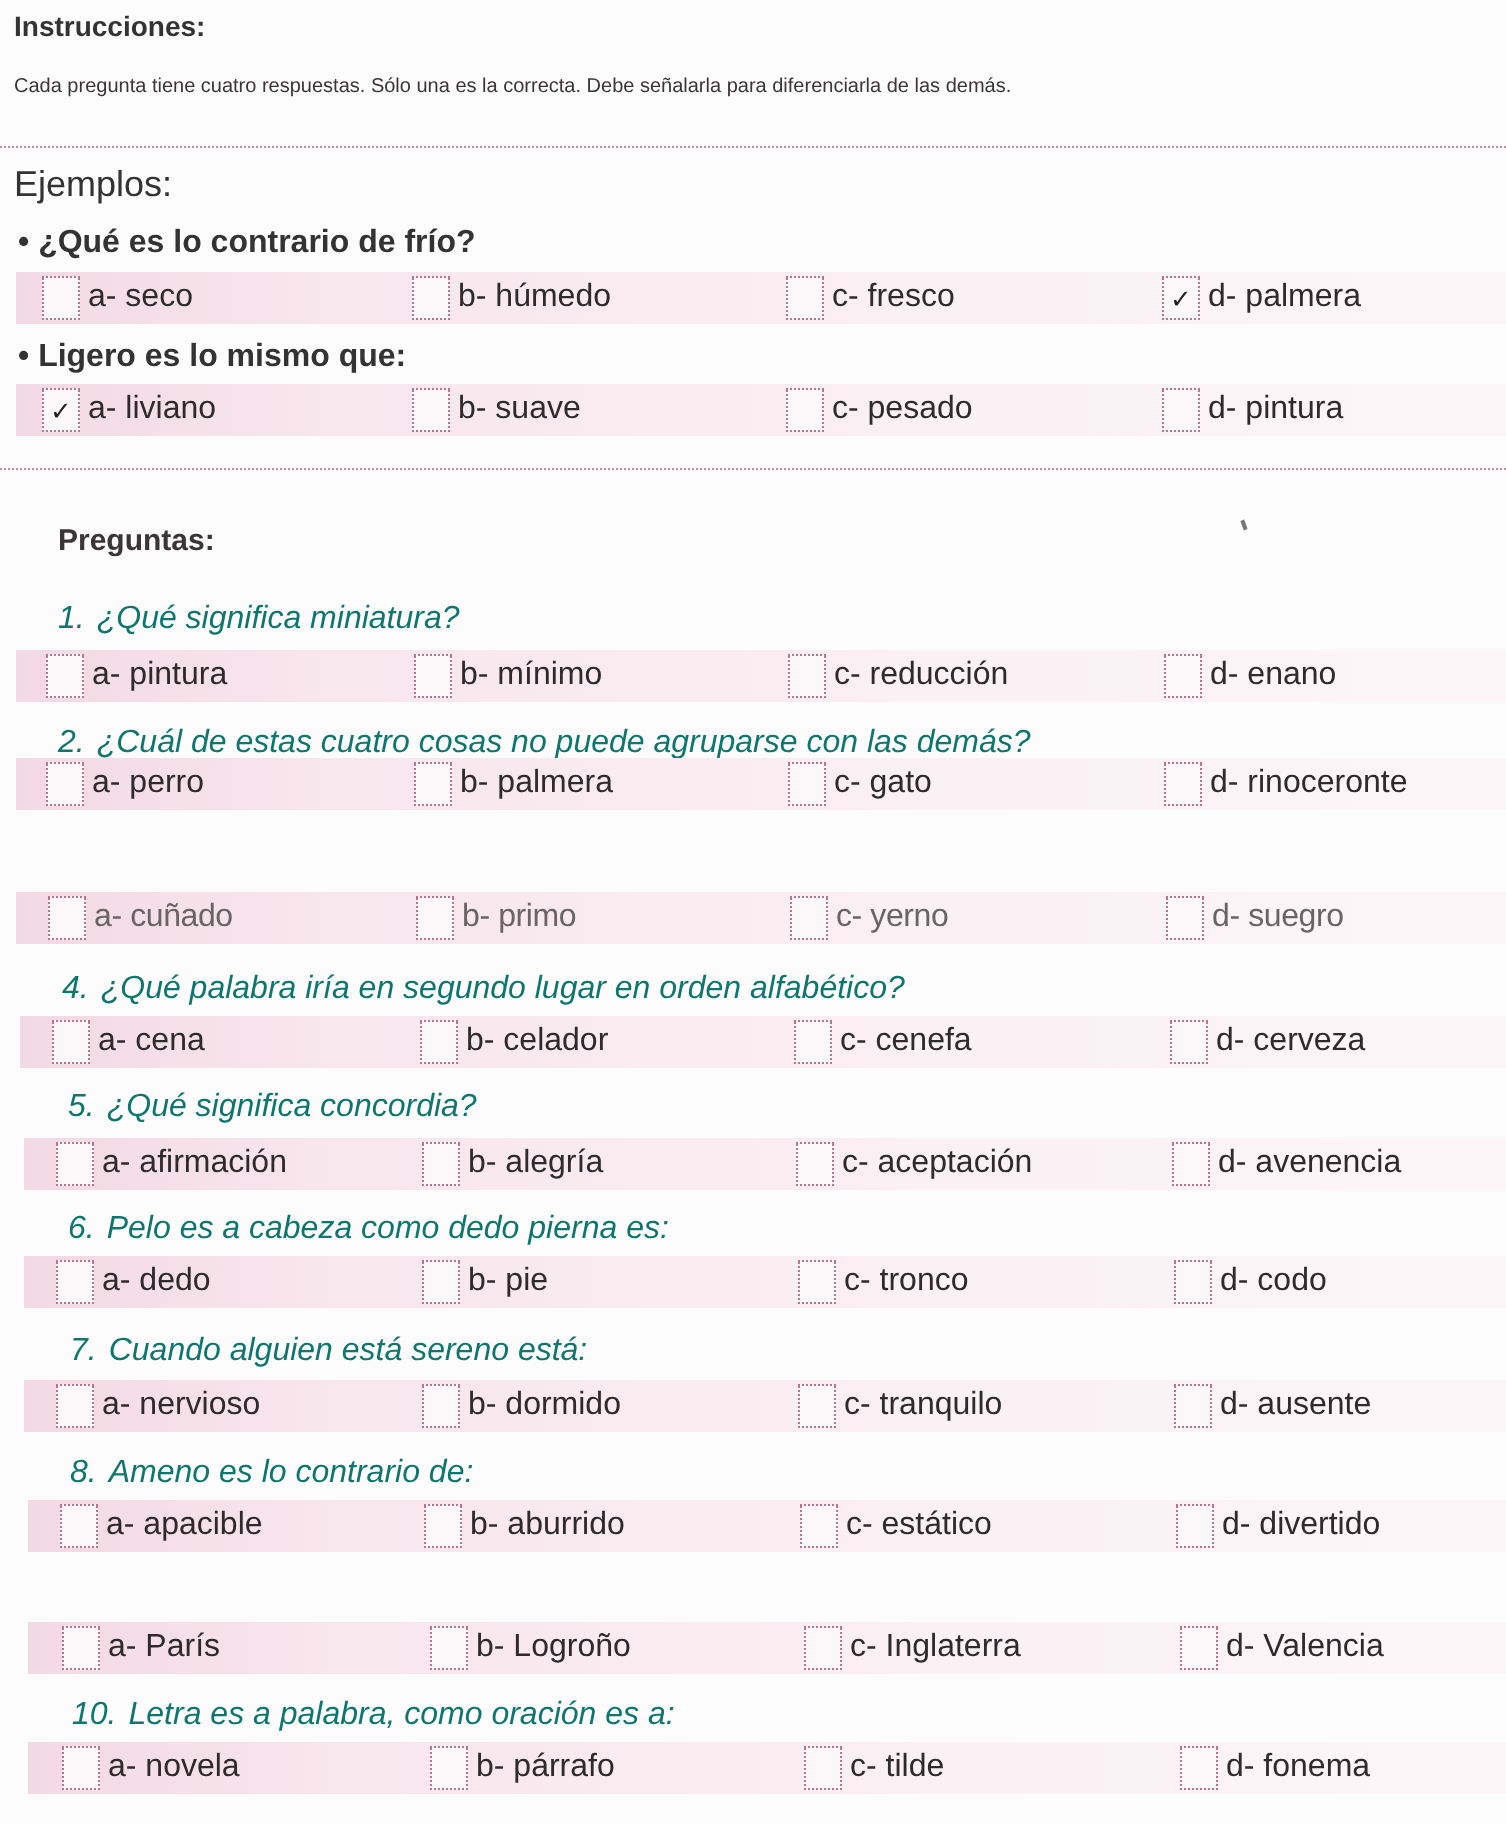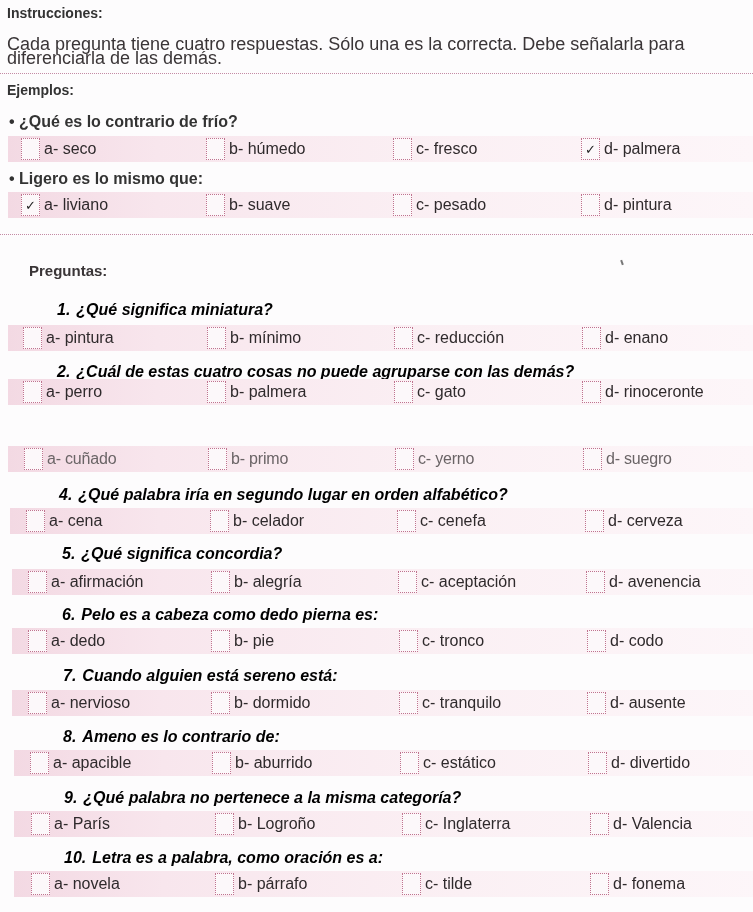--- a/index.html
+++ b/index.html
@@ -5,26 +5,26 @@
   html, body { margin:0; padding:0; }
   body {
     width:753px; height:912px; overflow:hidden;
     background:#fdfcfd;
     font-family:"Liberation Sans", sans-serif;
     color:#2a2628;
     position:relative;
   }
   .page { position:absolute; left:0; top:0; width:753px; height:912px; }
   .h-instr { position:absolute; left:7px; top:5px; font-size:14px; font-weight:bold; color:#333; }
-  .instr-text { position:absolute; left:7px; top:37px; width:740px; font-size:18px; line-height:14px; color:#3a3537; }
+  .instr-text { position:absolute; left:7px; top:37px; width:740px; font-size:10px; line-height:14px; color:#3a3537; }
   .dotline { position:absolute; left:0; width:753px; border-top:1px dotted #c48aa4; height:0; }
-  .h-ej { position:absolute; left:7px; top:82px; font-size:14px; font-weight:bold; color:#333; }
+  .h-ej { position:absolute; left:7px; top:82px; font-size:18px; font-weight:normal; color:#333; }
   .ex-q { position:absolute; left:9px; font-size:16px; font-weight:bold; color:#333; }
   .h-preg { position:absolute; left:29px; top:262px; font-size:15px; font-weight:bold; color:#3a3537; }
-  .q-title { position:absolute; font-size:16px; font-weight:bold; font-style:italic; color:#000000;margin-left:28px; }
+  .q-title { position:absolute; font-size:16px; font-weight:normal; font-style:italic; color:#0f766e; }
   .q-title .num { margin-right:6px; }
   .row {
     position:absolute; height:26px; width:745px;
     background:linear-gradient(90deg, #f3d9e3 0%, #f8e6ed 20%, #fbf0f4 60%, #fdf6f9 100%);
   }
   .opt { position:absolute; top:0; height:26px; display:flex; align-items:center; }
   .box {
     width:19px; height:22px; border:1px dotted #c0738f; background:#fcf8fa;
     box-sizing:border-box; display:flex; align-items:center; justify-content:center;
     font-size:13px; color:#222; margin-right:4px;
@@ -247,21 +247,20 @@
     <div class="opt" style="left:386px">
         <span class="box"></span>
         <span class="opt-label">c- estático</span>
       </div>
     <div class="opt" style="left:574px">
         <span class="box"></span>
         <span class="opt-label">d- divertido</span>
       </div>
   </div>
 
-  <div class="q-title" style="left:36px; top:789px"><span class="num">9.</span><span>¿Qué palabra no pertenece a la misma categoría?</span></div>
   <div class="row" style="left:14px; top:811px">
     <div class="opt" style="left:17px">
         <span class="box"></span>
         <span class="opt-label">a- París</span>
       </div>
     <div class="opt" style="left:201px">
         <span class="box"></span>
         <span class="opt-label">b- Logroño</span>
       </div>
     <div class="opt" style="left:388px">

